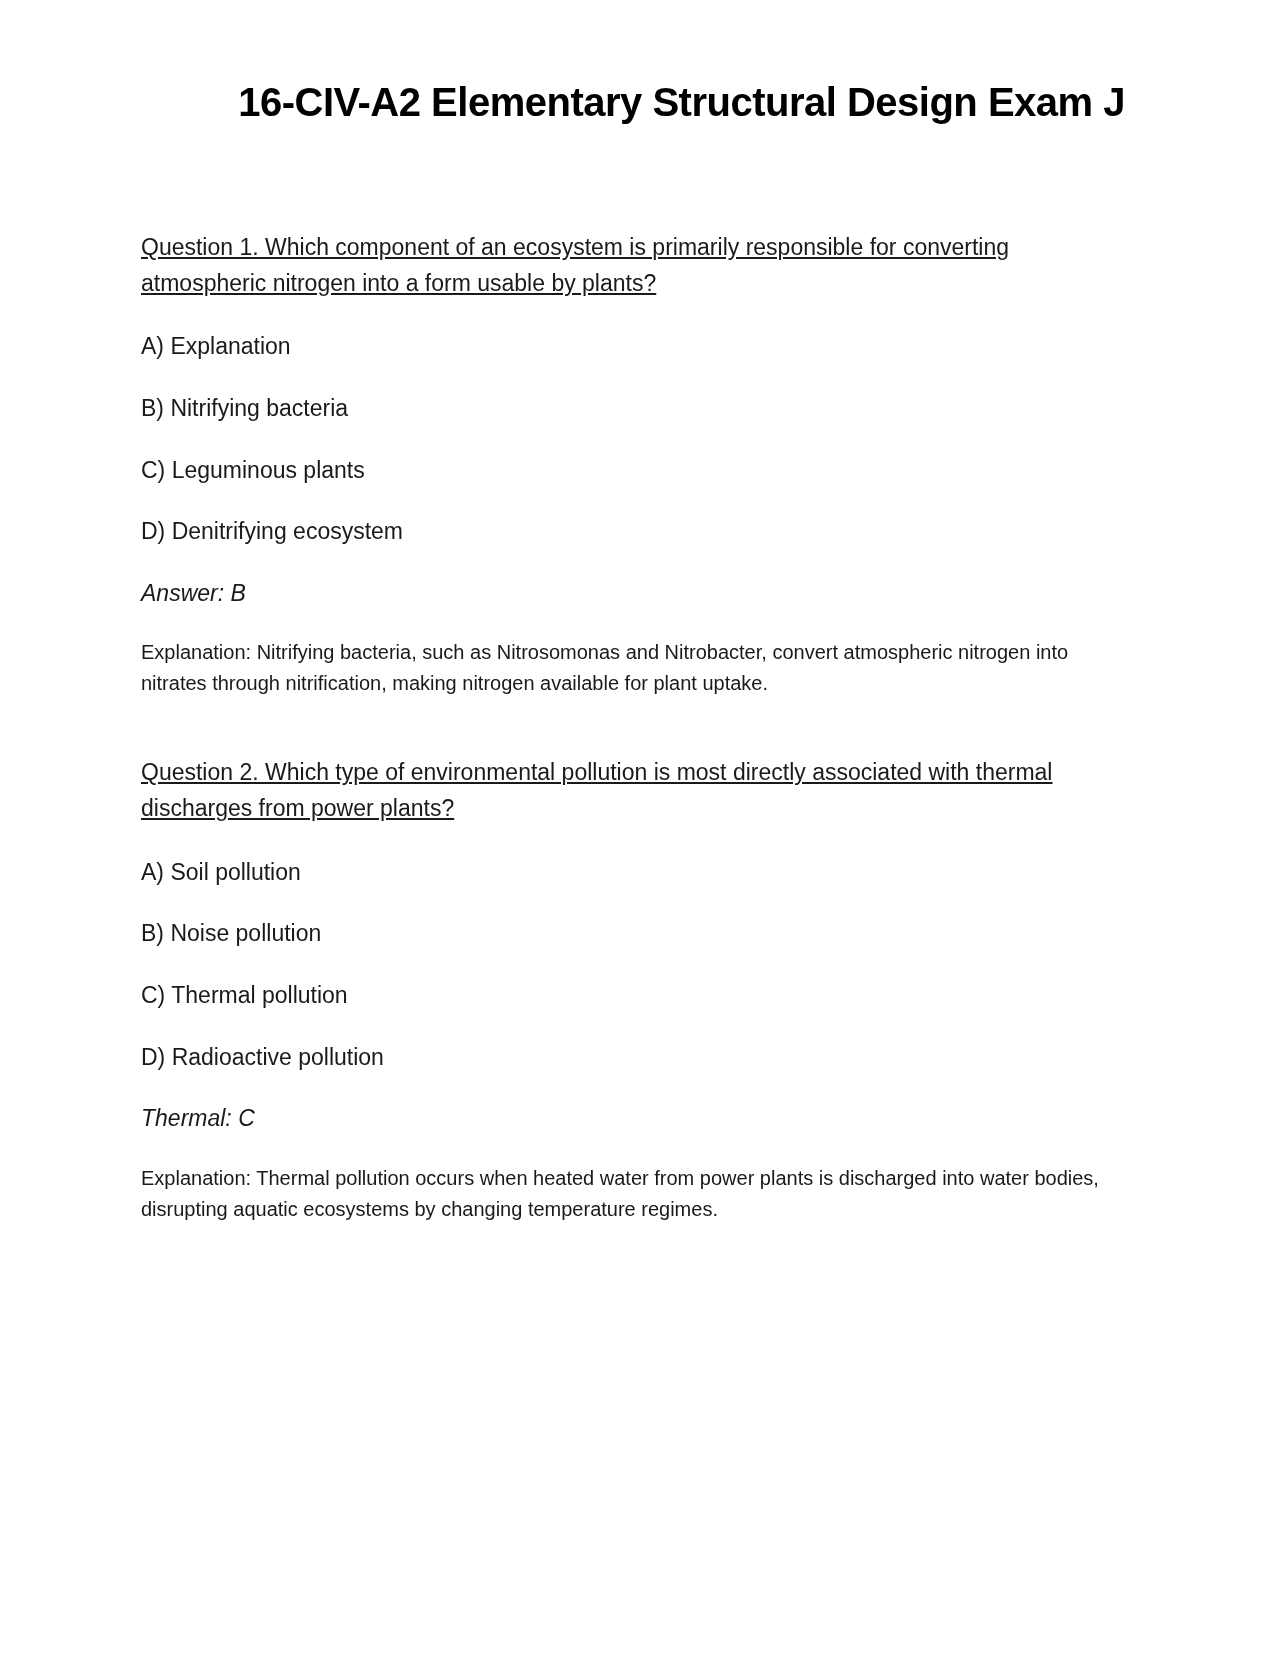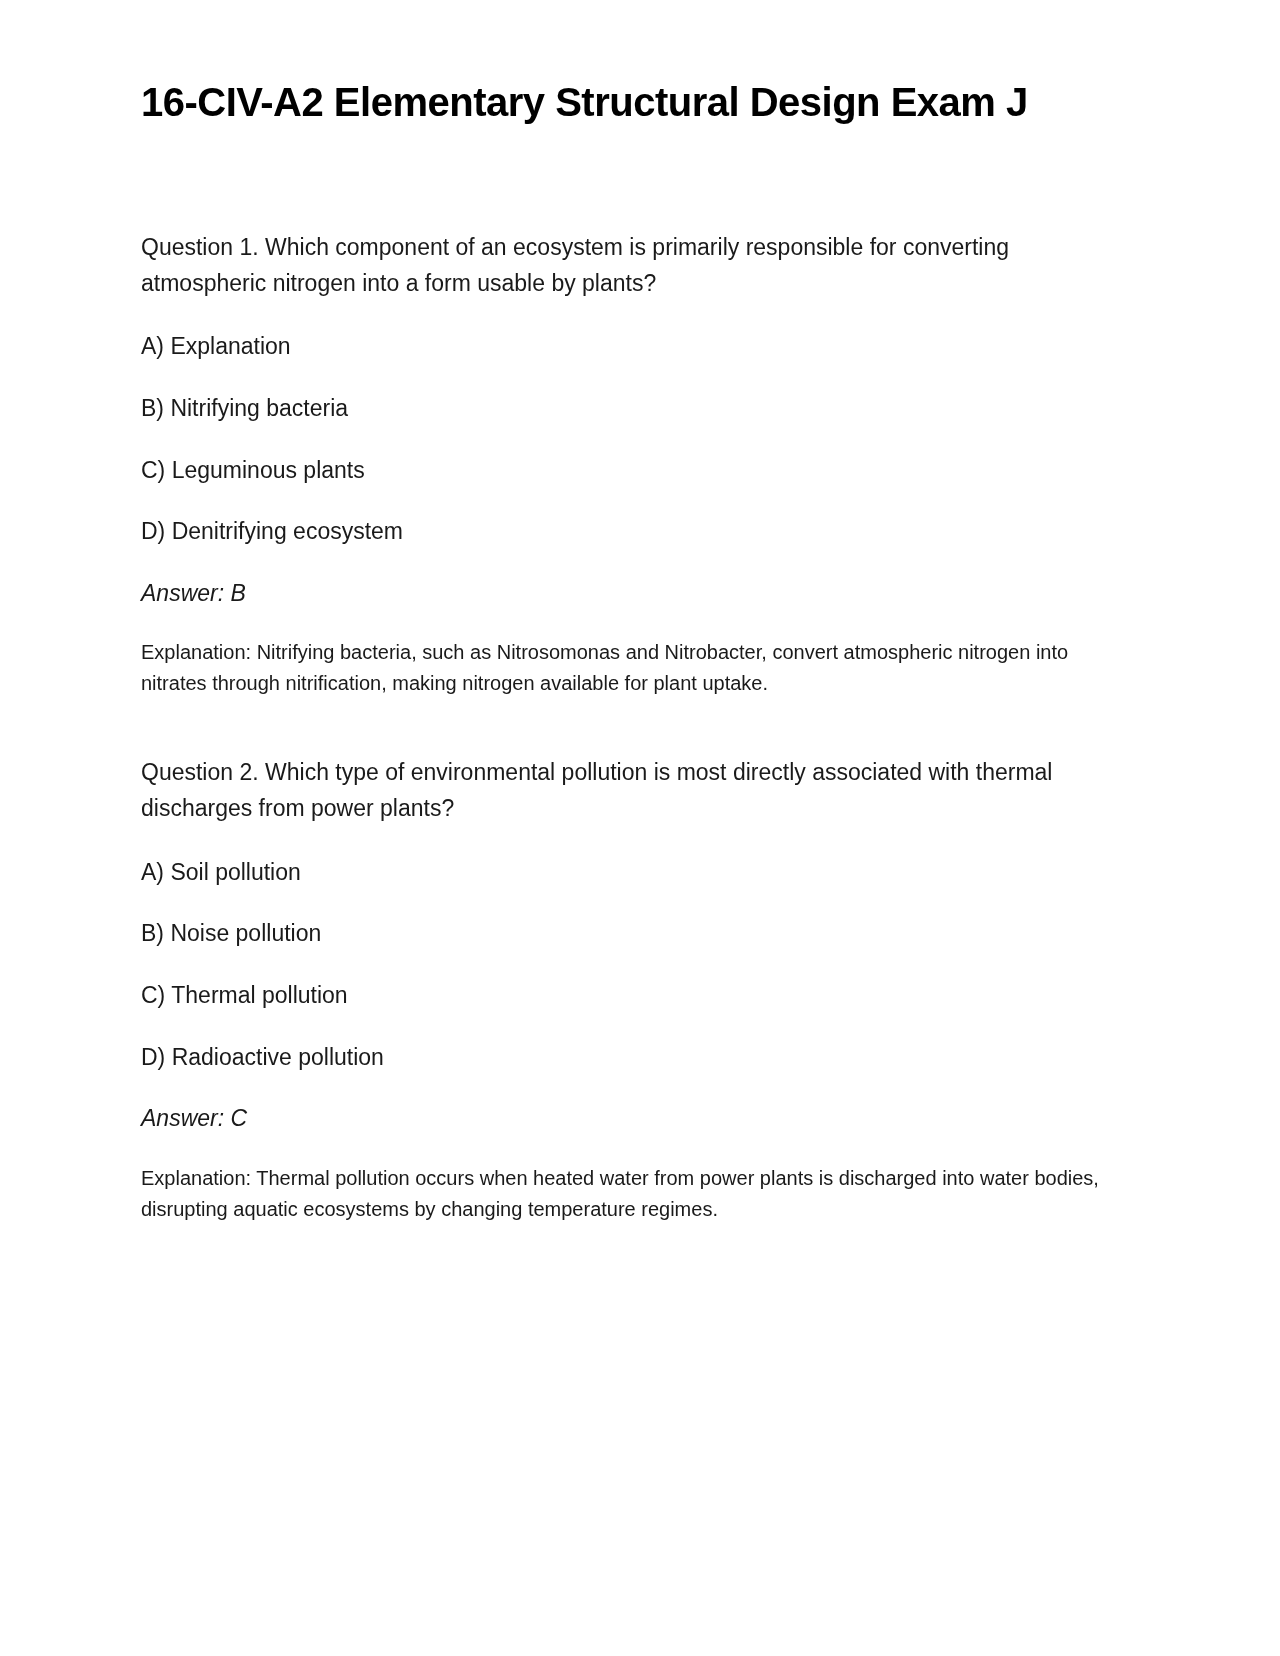--- a/index.html
+++ b/index.html
@@ -23,35 +23,37 @@
     padding: 78px 155px 60px 141px;
   }
 
   .doc-title {
     font-size: 40px;
     font-weight: 700;
     color: #000000;
     letter-spacing: -0.5px;
     margin-bottom: 104px;
     line-height: 1.2;
+    text-align: right;
   }
 
   .question-block {
     margin-bottom: 0;
   }
 
   .question-block + .question-block {
     margin-top: 56px;
   }
 
   .q-prompt {
     font-size: 23px;
     line-height: 1.55;
     margin-bottom: 28px;
     max-width: 960px;
+    text-decoration: underline;
   }
 
   .q-option {
     font-size: 23px;
     line-height: 1.55;
     margin-bottom: 26px;
     max-width: 960px;
   }
 
   .q-answer {
@@ -96,18 +98,18 @@
     <p class="q-prompt">Question 2. Which type of environmental pollution is most directly associated with thermal discharges from power plants?</p>
 
     <p class="q-option">A) Soil pollution</p>
 
     <p class="q-option">B) Noise pollution</p>
 
     <p class="q-option">C) Thermal pollution</p>
 
     <p class="q-option">D) Radioactive pollution</p>
 
-    <p class="q-answer">Answer: C</p>
+    <p class="q-answer">Thermal: C</p>
 
     <p class="q-explanation">Explanation: Thermal pollution occurs when heated water from power plants is discharged into water bodies, disrupting aquatic ecosystems by changing temperature regimes.</p>
   </div>
 
 </div>
 
 </body></html>

